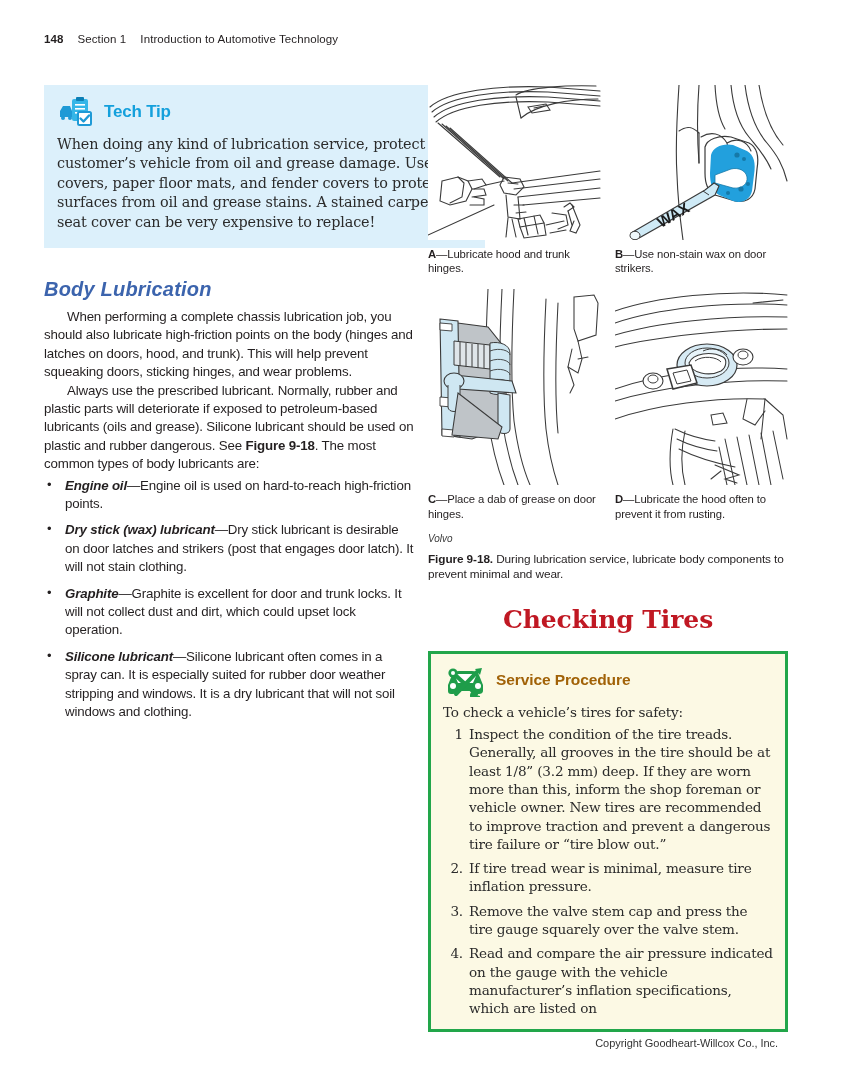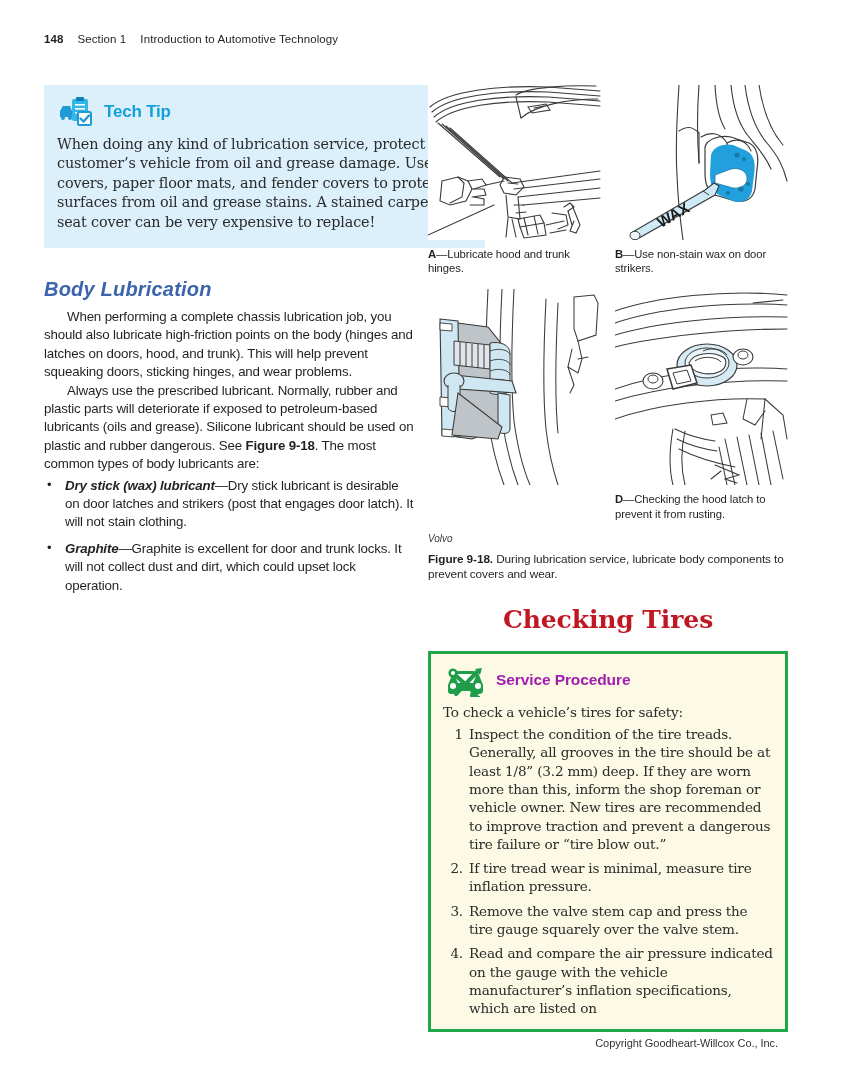--- a/index.html
+++ b/index.html
@@ -144,21 +144,21 @@
     padding: 9px 12px 12px 12px;
     margin-top: 17px;
   }
   .svcproc-head {
     display: flex;
     align-items: center;
     gap: 10px;
     margin: 0 0 6px 1px;
   }
   .svcproc-title {
-    color: #a21caf;
+    color: #a16207;
     font-size: 15.5px;
     font-weight: bold;
     letter-spacing: -0.1px;
   }
   .svcproc-intro {
     font-family: "DejaVu Serif", serif;
     font-size: 13.6px;
     line-height: 1.34;
     margin: 0;
     letter-spacing: -0.2px;
@@ -232,22 +232,24 @@
     <div class="techtip-body">When doing any kind of lubrication service, protect the customer’s vehicle from oil and grease damage. Use seat covers, paper floor mats, and fender covers to protect surfaces from oil and grease stains. A stained carpet or seat cover can be very expensive to replace!</div>
   </div>
 
   <h2 class="head-blue">Body Lubrication</h2>
 
   <p class="body">When performing a complete chassis lubrication job, you should also lubricate high-friction points on the body (hinges and latches on doors, hood, and trunk). This will help prevent squeaking doors, sticking hinges, and wear problems.</p>
 
   <p class="body"><span>Always use the prescribed lubricant. Normally, rubber and plastic parts will deteriorate if exposed to petroleum-based lubricants (oils and grease). Silicone lubricant should be used on plastic and rubber dangerous. See </span><b>Figure 9-18</b><span>. The most common types of body lubricants are:</span></p>
 
   <ul class="bullets">
+    <li><span class="term">Engine oil</span><span>—Engine oil is used on hard-to-reach high-friction points.</span></li>
     <li><span class="term">Dry stick (wax) lubricant</span><span>—Dry stick lubricant is desirable on door latches and strikers (post that engages door latch). It will not stain clothing.</span></li>
     <li><span class="term">Graphite</span><span>—Graphite is excellent for door and trunk locks. It will not collect dust and dirt, which could upset lock operation.</span></li>
+    <li><span class="term">Silicone lubricant</span><span>—Silicone lubricant often comes in a spray can. It is especially suited for rubber door weather stripping and windows. It is a dry lubricant that will not soil windows and clothing.</span></li>
   </ul>
 </div>
 
 <div class="col-right">
 
   <div class="fig-grid">
 
     <div class="fig-cell">
       <div class="fig-art">
         <svg width="173" height="155" viewBox="0 0 173 155">
@@ -381,20 +383,21 @@
 
           <path d="M26 86 L84 92 L88 104 L30 100 Z" fill="#cfe7f2" stroke="#3a3a3a" stroke-width="1.1"></path>
 
           <ellipse cx="26" cy="92" rx="10" ry="8" fill="#cfe7f2" stroke="#3a3a3a" stroke-width="1.1"></ellipse>
           <path d="M20 96 L20 118 C20 124 32 124 32 118 L32 96" fill="#cfe7f2" stroke="#3a3a3a" stroke-width="1"></path>
 
           <path d="M70 104 L82 106 L82 140 C82 146 70 146 70 140 Z" fill="#cfe7f2" stroke="#3a3a3a" stroke-width="1.05"></path>
           <path d="M30 104 L74 138 L70 150 L24 146 Z" fill="#bfc4c8" stroke="#3a3a3a" stroke-width="1.05"></path>
         </svg>
       </div>
+      <p class="fig-cap"><b>C</b><span>—Place a dab of grease on door hinges.</span></p>
     </div>
 
     <div class="fig-cell" style="margin-top:14px">
       <div class="fig-art tall">
         <svg width="173" height="196" viewBox="0 0 173 196">
           <g fill="none" stroke="#3a3a3a" stroke-width="1.05" stroke-linecap="round">
             <path d="M0 22 C40 8 110 0 172 6"></path>
             <path d="M0 34 C40 20 110 12 172 16"></path>
             <path d="M0 46 C40 34 110 26 172 28"></path>
             <path d="M0 58 C40 48 110 40 172 40"></path>
@@ -431,27 +434,27 @@
             <ellipse cx="128" cy="68" rx="10" ry="8" fill="#ffffff" stroke="#3a3a3a" stroke-width="1.1"></ellipse>
             <ellipse cx="128" cy="66" rx="5" ry="4" fill="#ffffff" stroke="#3a3a3a" stroke-width="1"></ellipse>
             <ellipse cx="38" cy="92" rx="10" ry="8" fill="#ffffff" stroke="#3a3a3a" stroke-width="1.1"></ellipse>
             <ellipse cx="38" cy="90" rx="5" ry="4" fill="#ffffff" stroke="#3a3a3a" stroke-width="1"></ellipse>
           </g>
 
           <path d="M52 80 L76 76 L82 94 L58 100 Z" fill="#ffffff" stroke="#3a3a3a" stroke-width="1.5"></path>
           <path d="M58 84 L72 81 L76 92 L62 95 Z" fill="#ffffff" stroke="#3a3a3a" stroke-width="1"></path>
         </svg>
       </div>
-      <p class="fig-cap"><b>D</b><span>—Checking the hood latch to prevent it from rusting.</span></p>
+      <p class="fig-cap"><b>D</b><span>—Lubricate the hood often to prevent it from rusting.</span></p>
     </div>
   </div>
 
   <p class="credit">Volvo</p>
 
-  <p class="fig-caption"><b>Figure 9-18.</b><span> During lubrication service, lubricate body components to prevent covers and wear.</span></p>
+  <p class="fig-caption"><b>Figure 9-18.</b><span> During lubrication service, lubricate body components to prevent minimal and wear.</span></p>
 
   <h1 class="head-red" style="margin-top:22px">Checking Tires</h1>
 
   <div class="svcproc">
     <div class="svcproc-head">
       <span>
         <svg width="42" height="34" viewBox="0 0 42 34">
           <path d="M4 22 L8 12 C9 9 12 8 15 8 L28 8 C31 8 34 9 35 12 L39 22 L39 28 C39 30 37 31 35 31 L33 31 C31 31 30 30 30 28 L13 28 C13 30 11 31 9 31 L7 31 C5 31 4 30 4 28 Z" fill="#1f9d4a"></path>
           <path d="M11 13 L14 20 L29 20 L32 13 C31 11 28 11 26 11 L17 11 C15 11 12 11 11 13 Z" fill="#ffffff"></path>
           <circle cx="9" cy="23" r="3" fill="#ffffff"></circle>

